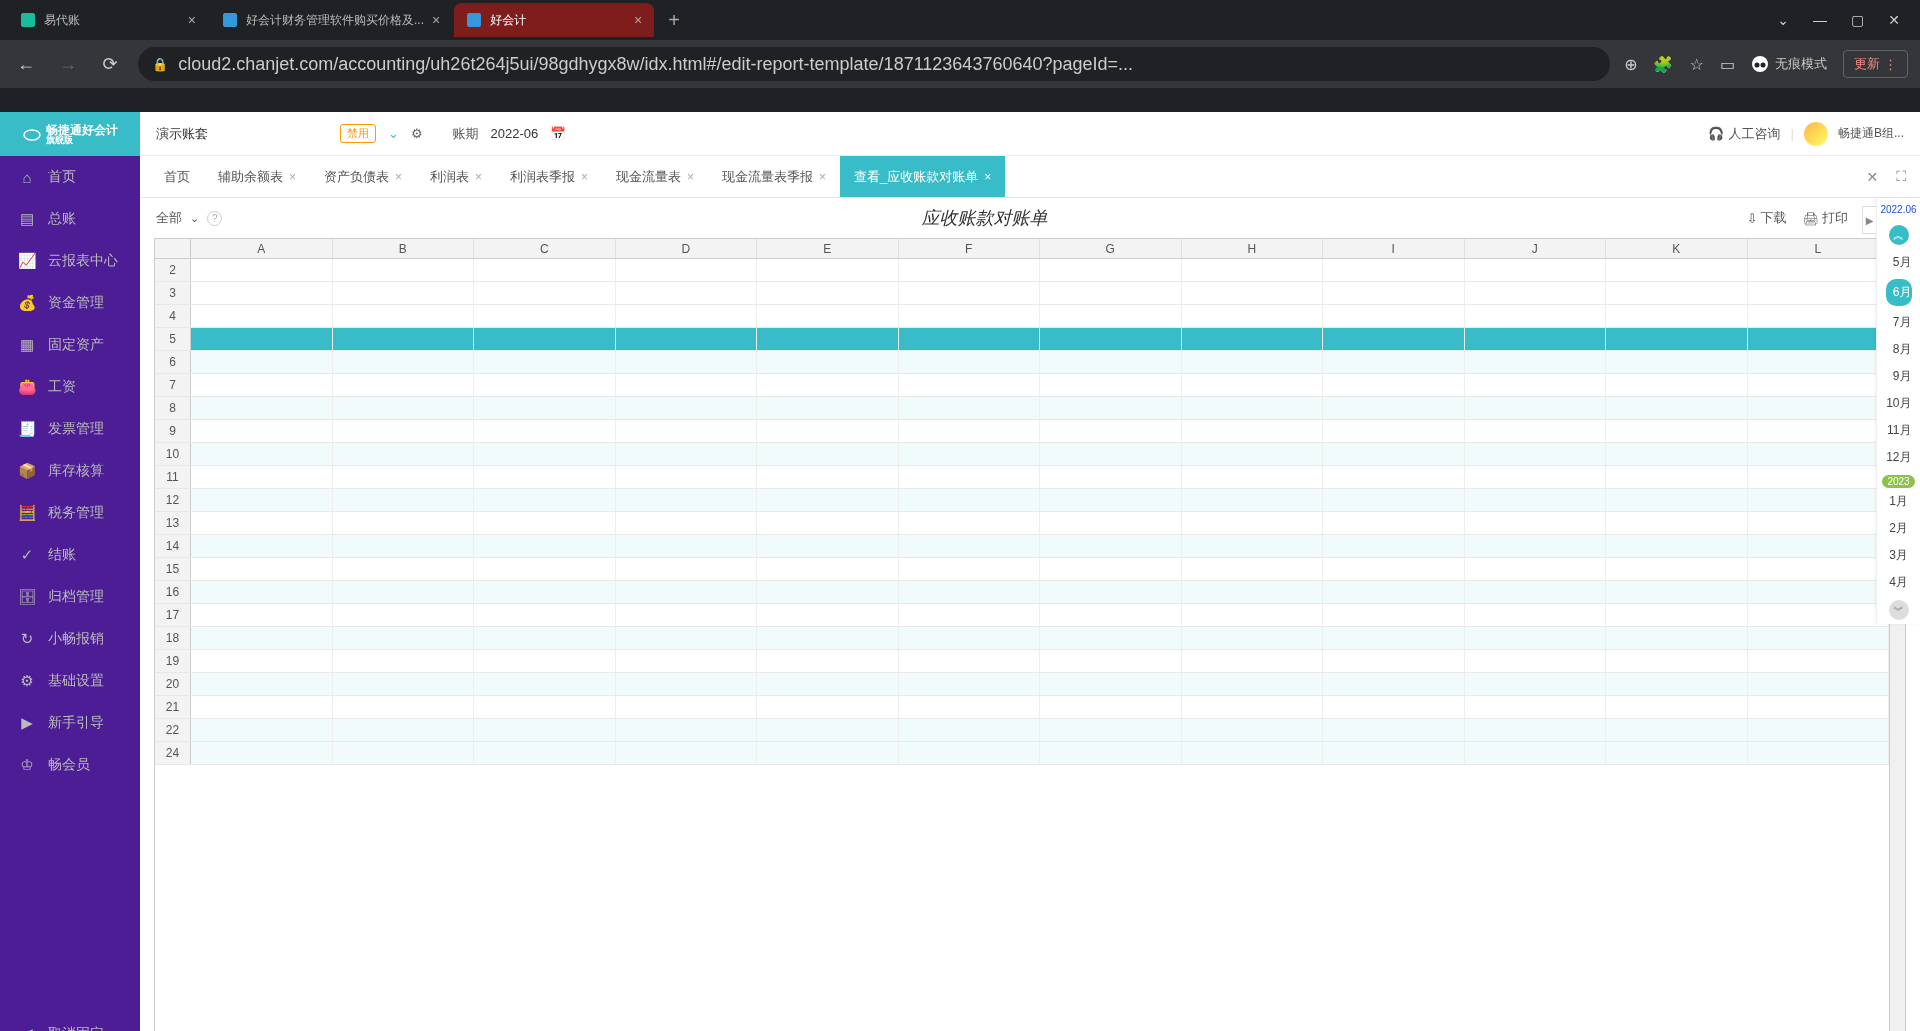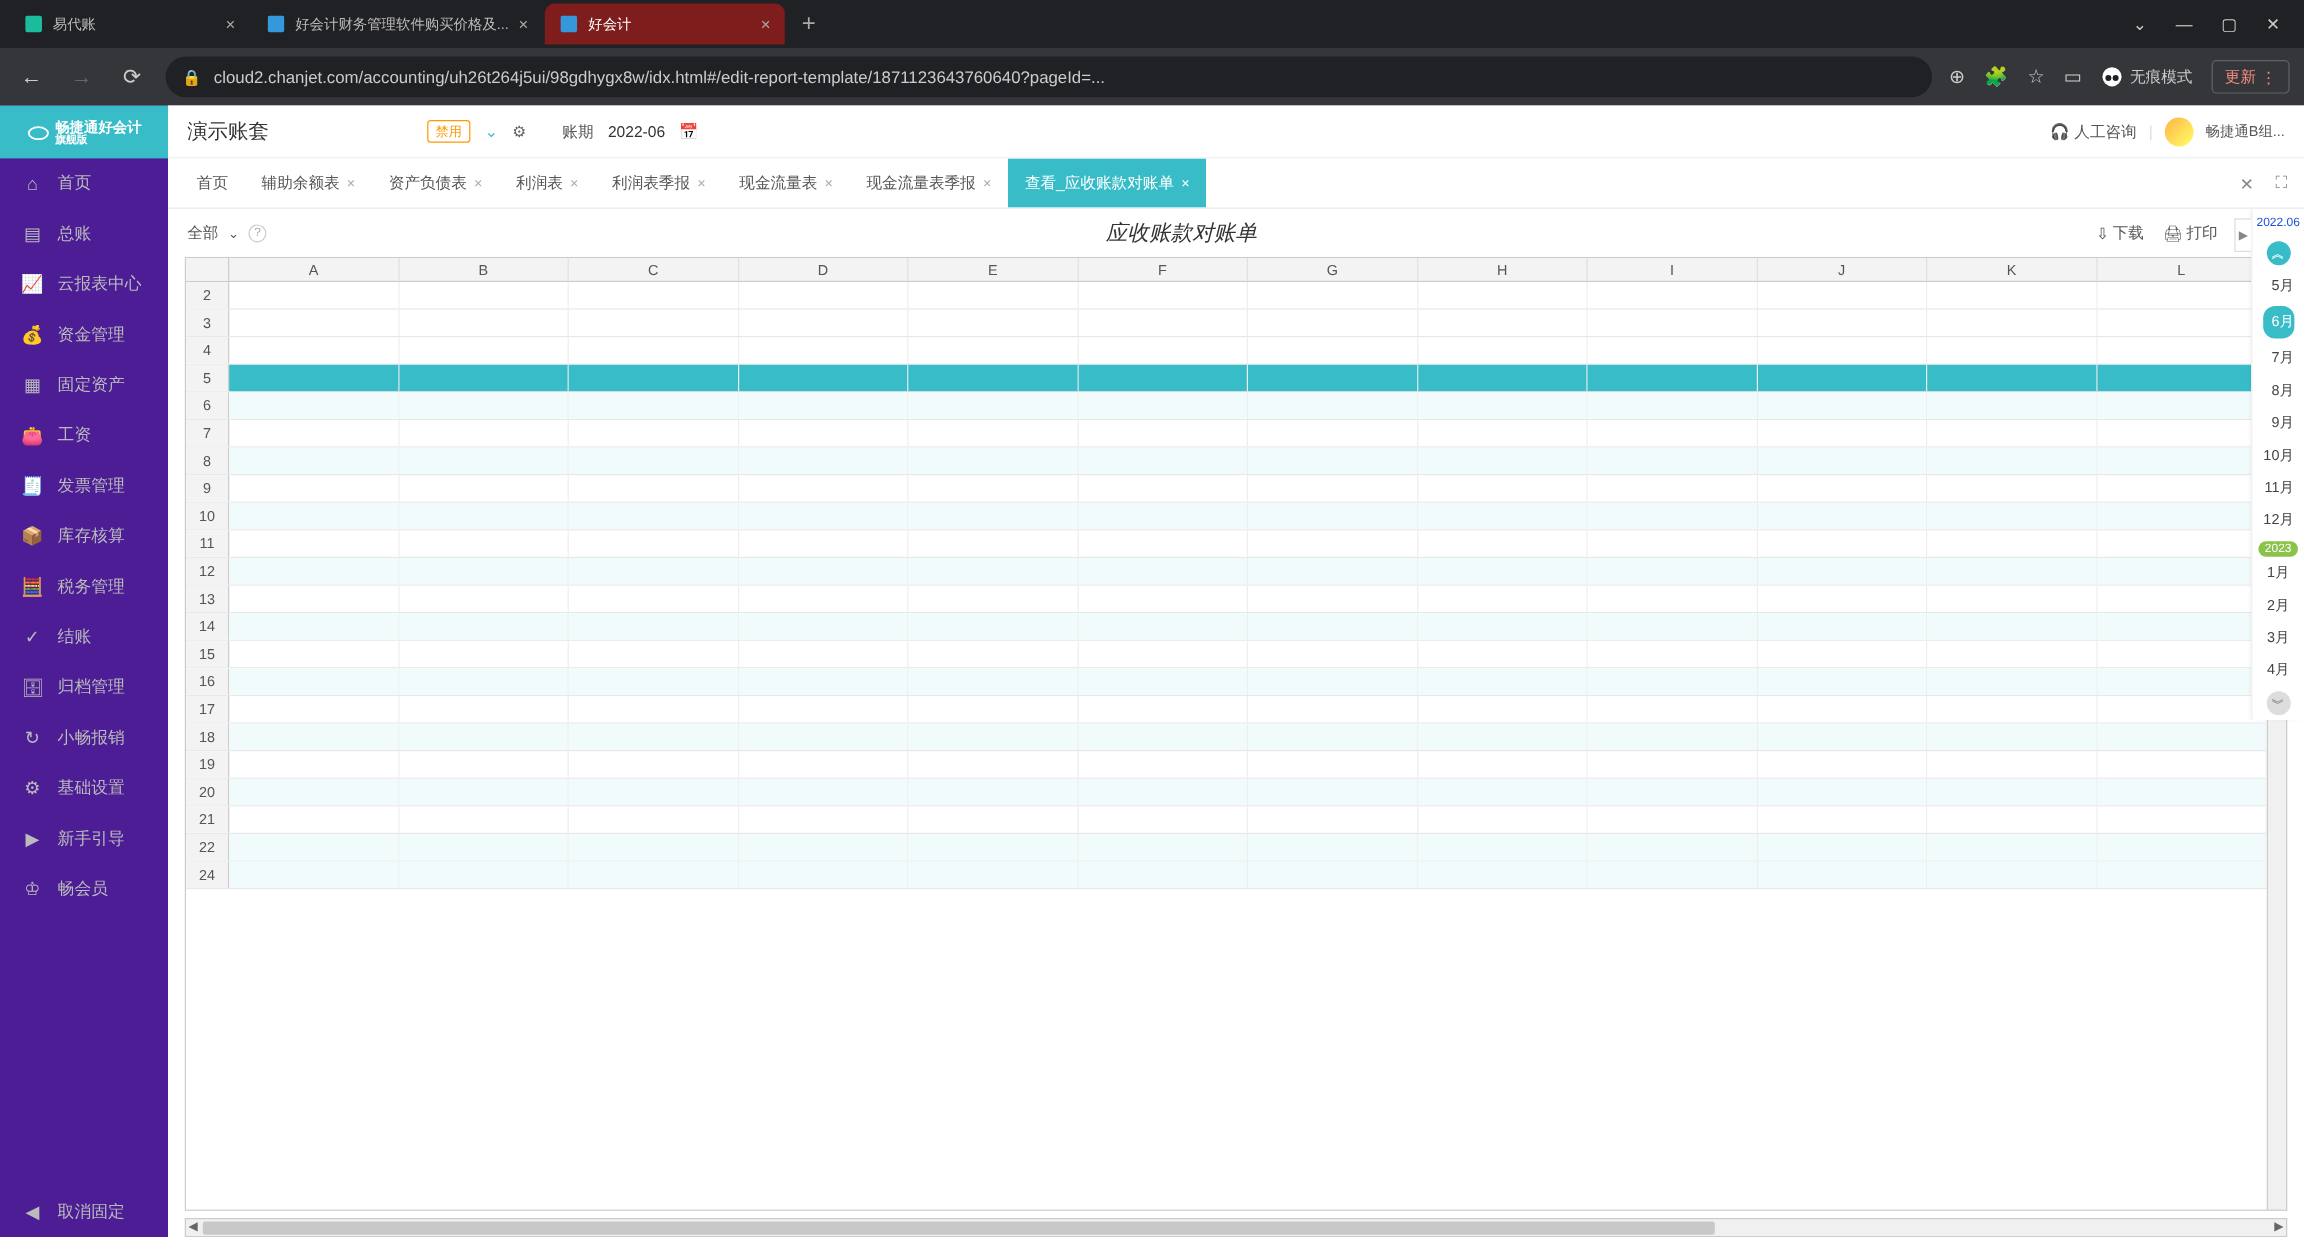--- a/index.html
+++ b/index.html
@@ -1,51 +1,51 @@
 <!DOCTYPE html>
 <html><head>
 <meta charset="utf-8">
 <style>
 * { margin: 0; padding: 0; box-sizing: border-box; }
 body { font-family: "Microsoft YaHei", Arial, sans-serif; font-size: 13px; color: #333; background: #fff; overflow: hidden; width: 1920px; height: 1031px; }
 
 
-.browser-chrome { background: #202124; height: 88px; display: flex; flex-direction: column; }
+.browser-chrome { background: #202124; height: 112px; display: flex; flex-direction: column; }
 .tab-strip { display: flex; align-items: center; height: 40px; padding-left: 8px; }
 .browser-tab { display: flex; align-items: center; height: 34px; padding: 0 12px; color: #bbb; font-size: 12px; max-width: 280px; min-width: 200px; border-radius: 8px 8px 0 0; margin-right: 2px; position: relative; }
 .browser-tab.active { background: #7f1d1d; color: #fff; }
 .browser-tab .favicon { width: 16px; height: 16px; margin-right: 8px; flex-shrink: 0; display:flex; align-items:center; justify-content:center;}
 .browser-tab .tab-title { overflow: hidden; white-space: nowrap; text-overflow: ellipsis; flex: 1; }
 .browser-tab .tab-close { margin-left: 8px; color: #aaa; cursor: pointer; font-size: 14px; }
 .new-tab-btn { color: #aaa; font-size: 20px; padding: 0 12px; cursor: pointer; }
 .window-controls { margin-left: auto; display: flex; align-items: center; gap: 24px; padding-right: 20px; color: #ccc; }
 .window-controls span { cursor: pointer; font-size: 14px; }
 
 .toolbar { display: flex; align-items: center; height: 48px; background: #35363a; padding: 0 12px; gap: 14px; }
 .toolbar .nav-btn { color: #ccc; font-size: 18px; cursor: pointer; width: 28px; text-align: center; }
 .toolbar .nav-btn.disabled { color: #666; }
 .address-bar { flex: 1; display: flex; align-items: center; background: #202124; border-radius: 20px; height: 34px; padding: 0 14px; color: #ddd; }
 .address-bar .lock { margin-right: 10px; color: #ccc; }
-.address-bar .url { flex: 1; font-size: 14px; overflow: hidden; white-space: nowrap; text-overflow: ellipsis; color: #ccc; }
+.address-bar .url { flex: 1; font-size: 18px; overflow: hidden; white-space: nowrap; text-overflow: ellipsis; color: #ccc; }
 .toolbar-right { display: flex; align-items: center; gap: 16px; color: #ccc; }
 .toolbar-right .icon { cursor: pointer; font-size: 16px; }
 .incognito { display: flex; align-items: center; gap: 6px; font-size: 13px; }
 .update-btn { color: #f28b82; border: 1px solid #5f6368; border-radius: 4px; padding: 4px 10px; display: flex; align-items: center; gap: 4px; font-size: 13px; }
 
 
 .app { display: flex; height: calc(1031px - 88px); }
 .sidebar { width: 140px; background: #2c3e50; background: #364150; color: #ccc; display: flex; flex-direction: column; }
 .logo-area { background: #38bcc8; height: 44px; display: flex; align-items: center; justify-content: center; color: #fff; font-size: 13px; font-weight: bold; gap:4px;}
 .sidebar-item { display: flex; align-items: center; padding: 12px 18px; color: #bbb; cursor: pointer; gap: 12px; font-size: 14px; }
 .sidebar-item .s-icon { width: 18px; text-align: center; font-size: 15px; }
 .sidebar-footer { margin-top: auto; }
 
 .main { flex: 1; display: flex; flex-direction: column; background: #f5f5f5; position: relative;}
 .topbar { height: 44px; background: #fff; display: flex; align-items: center; padding: 0 16px; border-bottom: 1px solid #eee; gap: 12px;}
-.account-label { font-size: 17px; color: #333; margin-right: 120px;}
+.account-label { font-size: 13px; color: #333; margin-right: 120px;}
 .disable-badge { border: 1px solid #f90; color: #f90; padding: 1px 6px; border-radius: 3px; font-size: 11px; }
 .gear { cursor: pointer; color: #666; }
 .period-label { margin-left: 18px; color: #555; font-size: 13px;}
 .period-value { color: #333; font-size: 13px; }
 .topbar-right { margin-left: auto; display: flex; align-items: center; gap: 10px; }
 .consult { display: flex; align-items: center; gap: 4px; color: #555; font-size: 13px; cursor: pointer;}
 .avatar { width: 24px; height: 24px; border-radius: 50%; background: linear-gradient(135deg,#ffb347,#ff6); display:inline-block;}
 .user-label { font-size: 12px; color: #555; max-width: 80px; overflow:hidden; text-overflow:ellipsis; white-space:nowrap;}
 
 .page-tabs { height: 42px; background: #fff; display: flex; align-items: stretch; border-bottom: 1px solid #e5e5e5; padding-left: 10px; overflow:hidden;}

